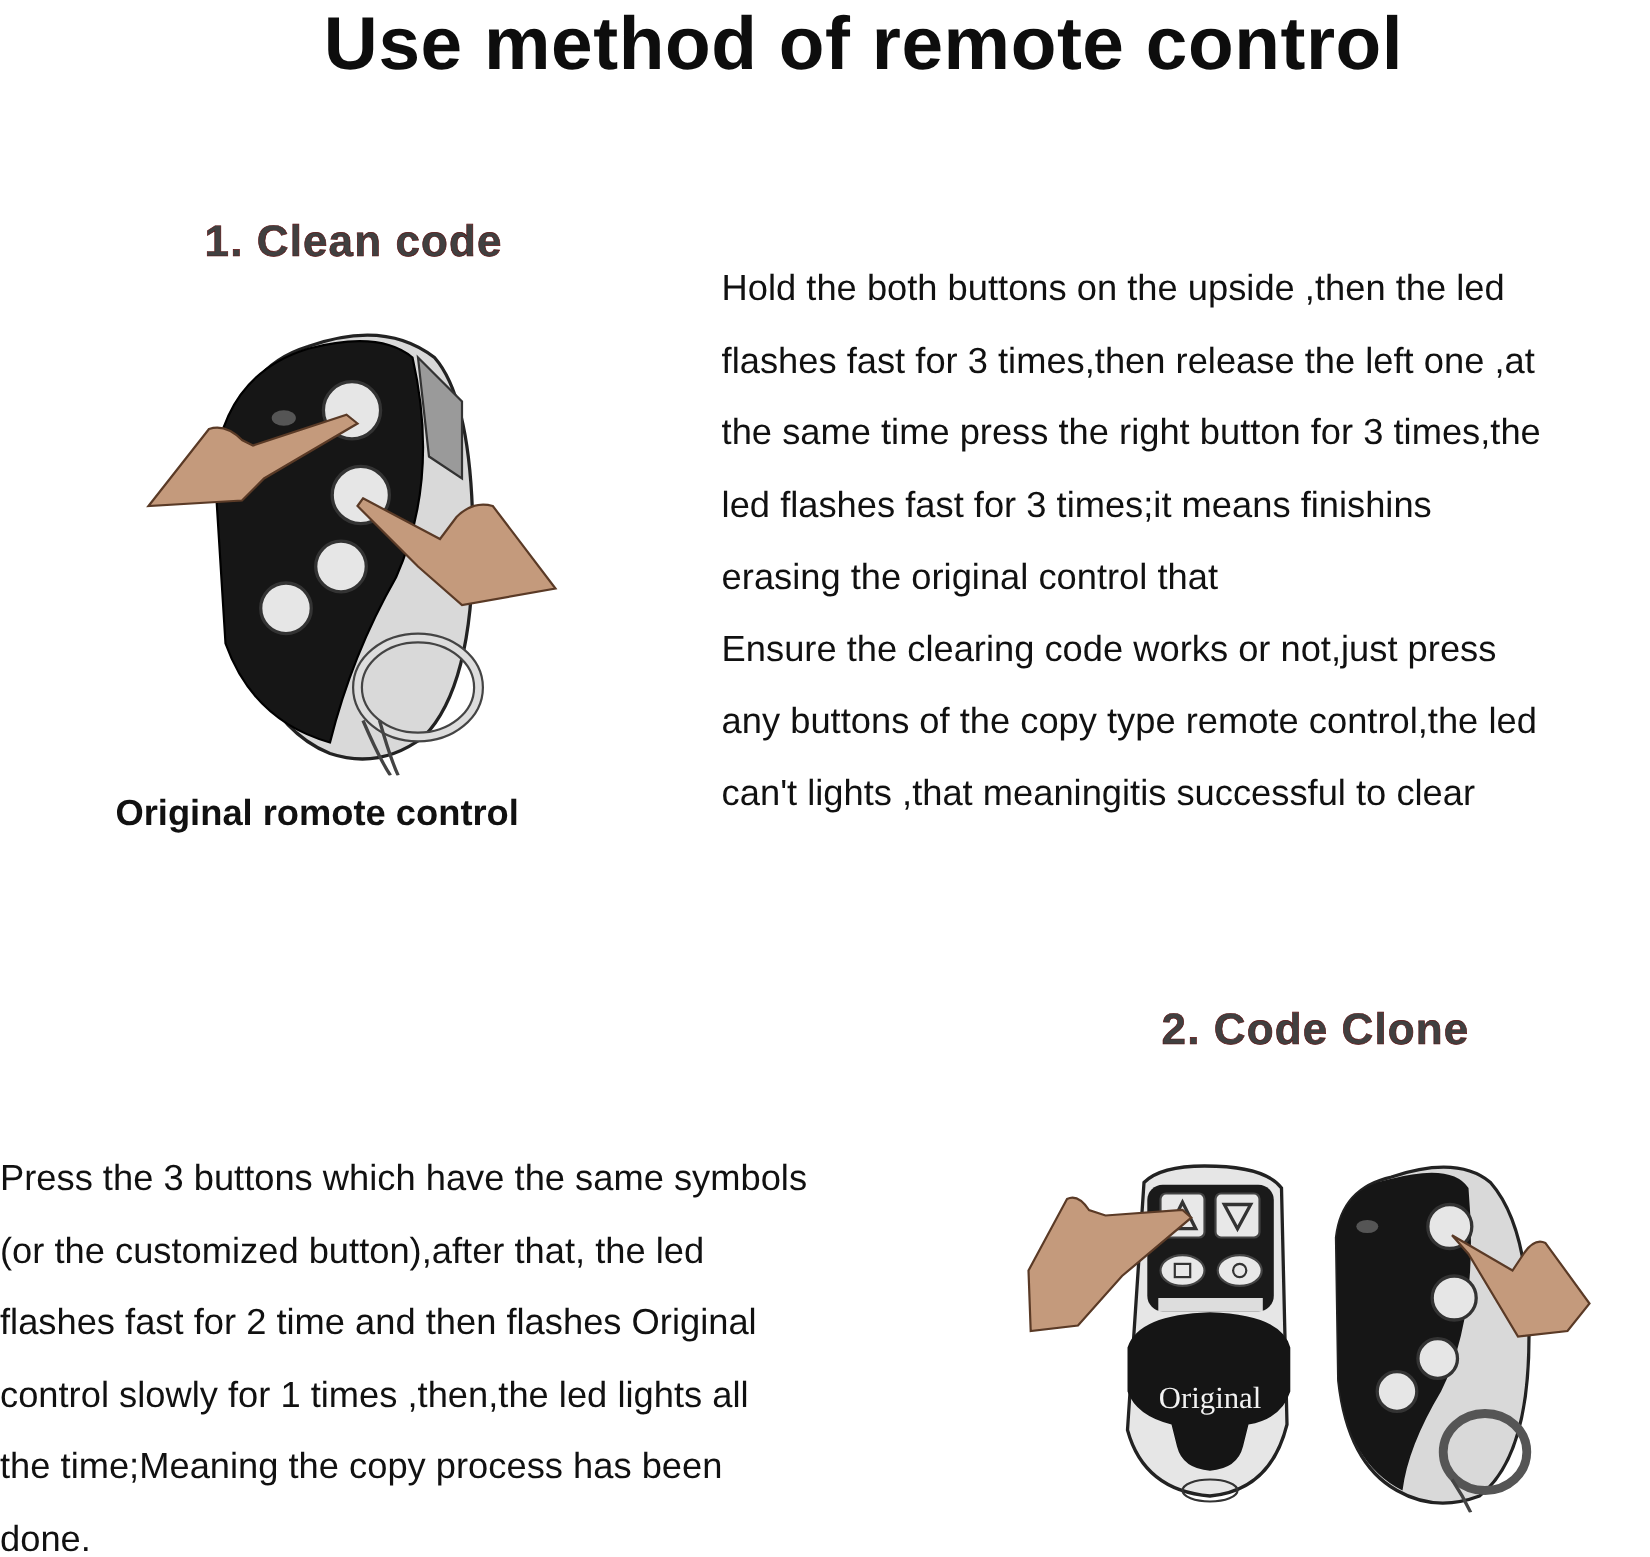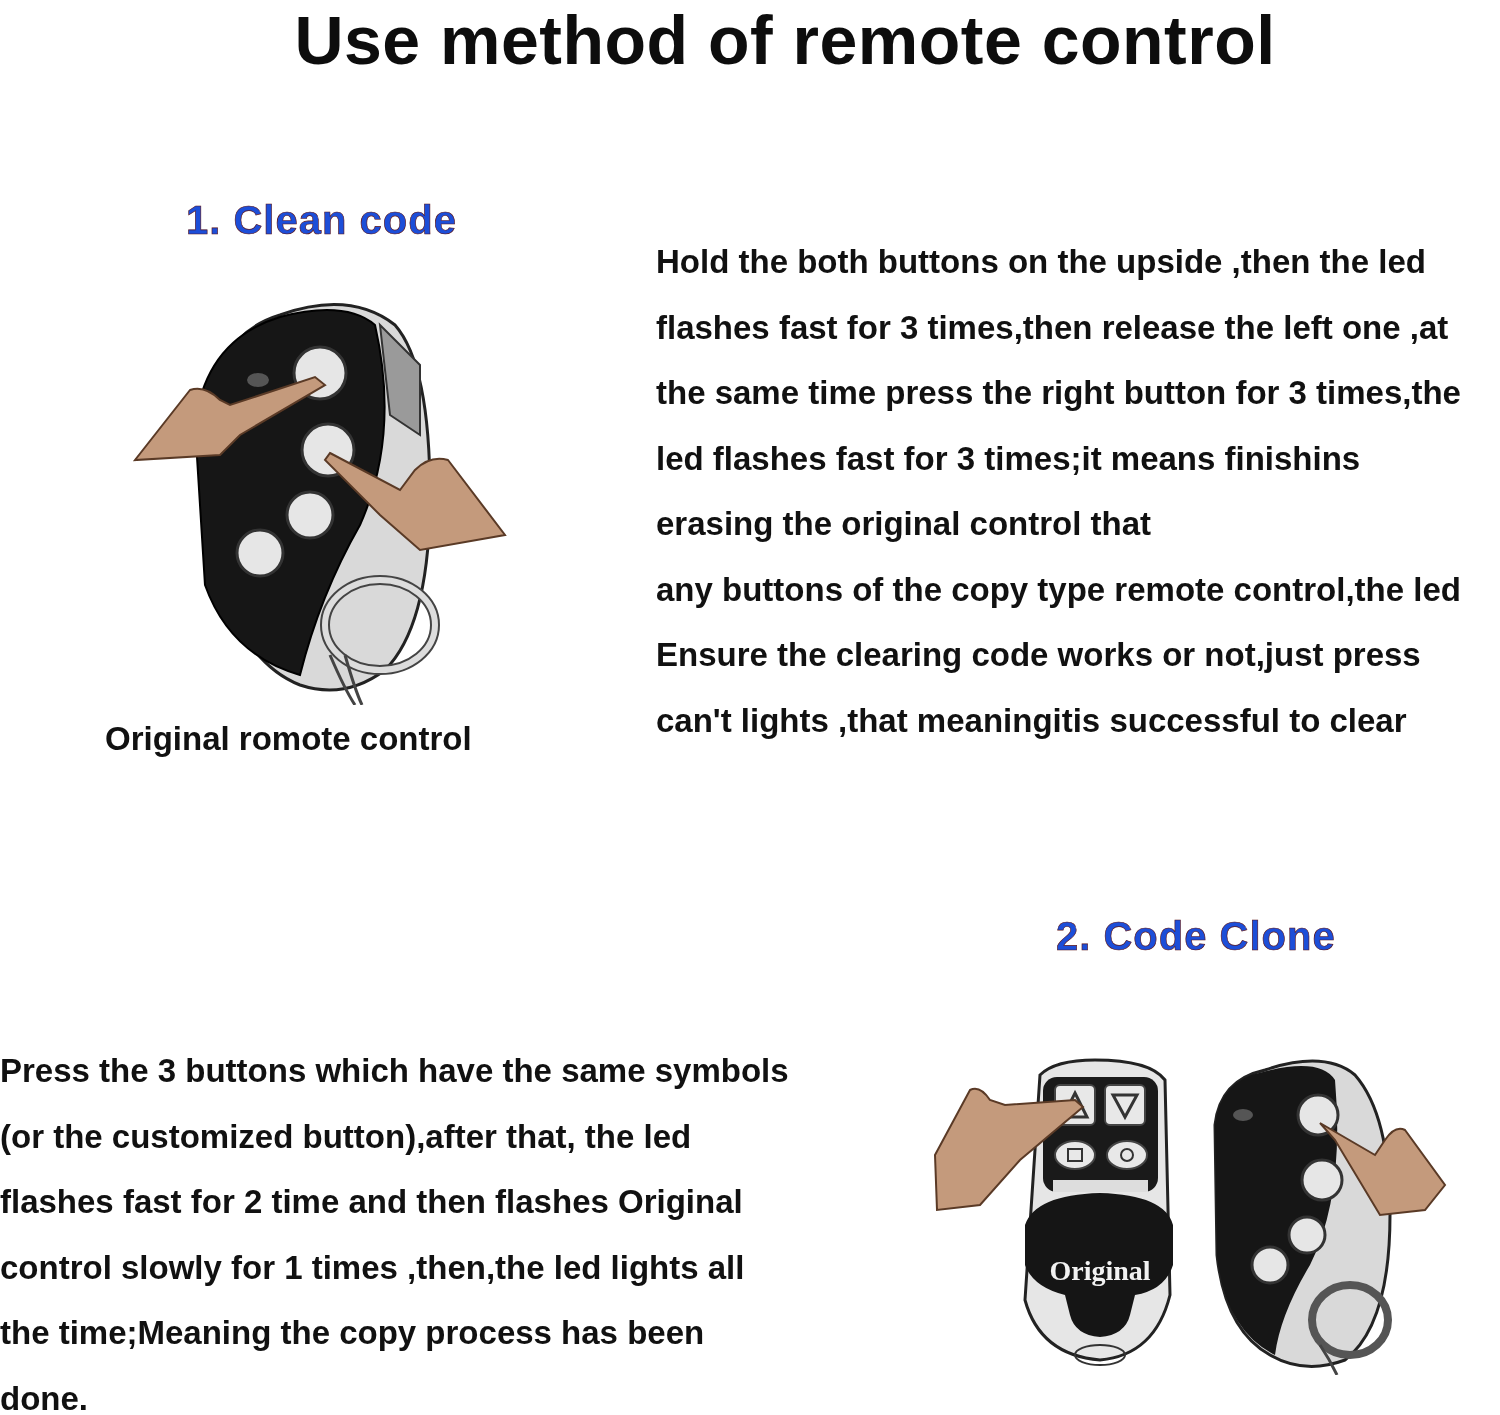--- a/index.html
+++ b/index.html
@@ -1,27 +1,27 @@
 <!DOCTYPE html>
 <html><head>
 <meta charset="utf-8">
 <style>
   html, body { margin: 0; padding: 0; background: #ffffff; }
   body {
     width: 1500px; height: 1415px; position: relative; overflow: hidden;
     font-family: "Liberation Sans", "DejaVu Sans", sans-serif; color: #111;
   }
-  .abs { position: absolute; font-weight: bold; }
+  .abs { position: absolute; }
   .page-title {
     left: 0; width: 1570px; top: 2px; text-align: center;
     font-size: 68px; font-weight: bold; letter-spacing: 0.5px; color: #0d0d0d;
     line-height: 76px;
   }
   .section-heading {
-    font-size: 40px; font-weight: bold; color: #1d4ed8;
+    font-size: 40px; font-weight: bold; color: #404040;
     letter-spacing: 1px; white-space: nowrap;
     -webkit-text-stroke: 0.6px #5a0e0e;
   }
   .caption {
     font-size: 33px; font-weight: bold; color: #111; white-space: nowrap;
   }
   .para { font-size: 33px; line-height: 65.5px; color: #111; }
   .para .line { display: block; white-space: nowrap; }
   svg { display: block; }
 </style>
@@ -59,22 +59,22 @@
 </div>
 
 <div class="abs caption" style="left:105px; top:720px;">Original romote control</div>
 
 <div class="abs para" style="left:656px; top:229px;">
   <span class="line">Hold the both buttons on the upside ,then the led</span>
   <span class="line">flashes fast for 3 times,then release the left one ,at</span>
   <span class="line">the same time press the right button for 3 times,the</span>
   <span class="line">led flashes fast for 3 times;it means finishins</span>
   <span class="line">erasing the original control that</span>
+  <span class="line">Ensure the clearing code works or not,just press</span>
   <span class="line">any buttons of the copy type remote control,the led</span>
-  <span class="line">Ensure the clearing code works or not,just press</span>
   <span class="line">can't lights ,that meaningitis successful to clear</span>
 </div>
 
 <div class="abs section-heading" style="left:1056px; top:914px;">2. Code Clone</div>
 
 <div class="abs para" style="left:0px; top:1038px;">
   <span class="line">Press the 3 buttons which have the same symbols</span>
   <span class="line">(or the customized button),after that, the led</span>
   <span class="line">flashes fast for 2 time and then flashes Original</span>
   <span class="line">control  slowly for 1 times ,then,the led lights all</span>

